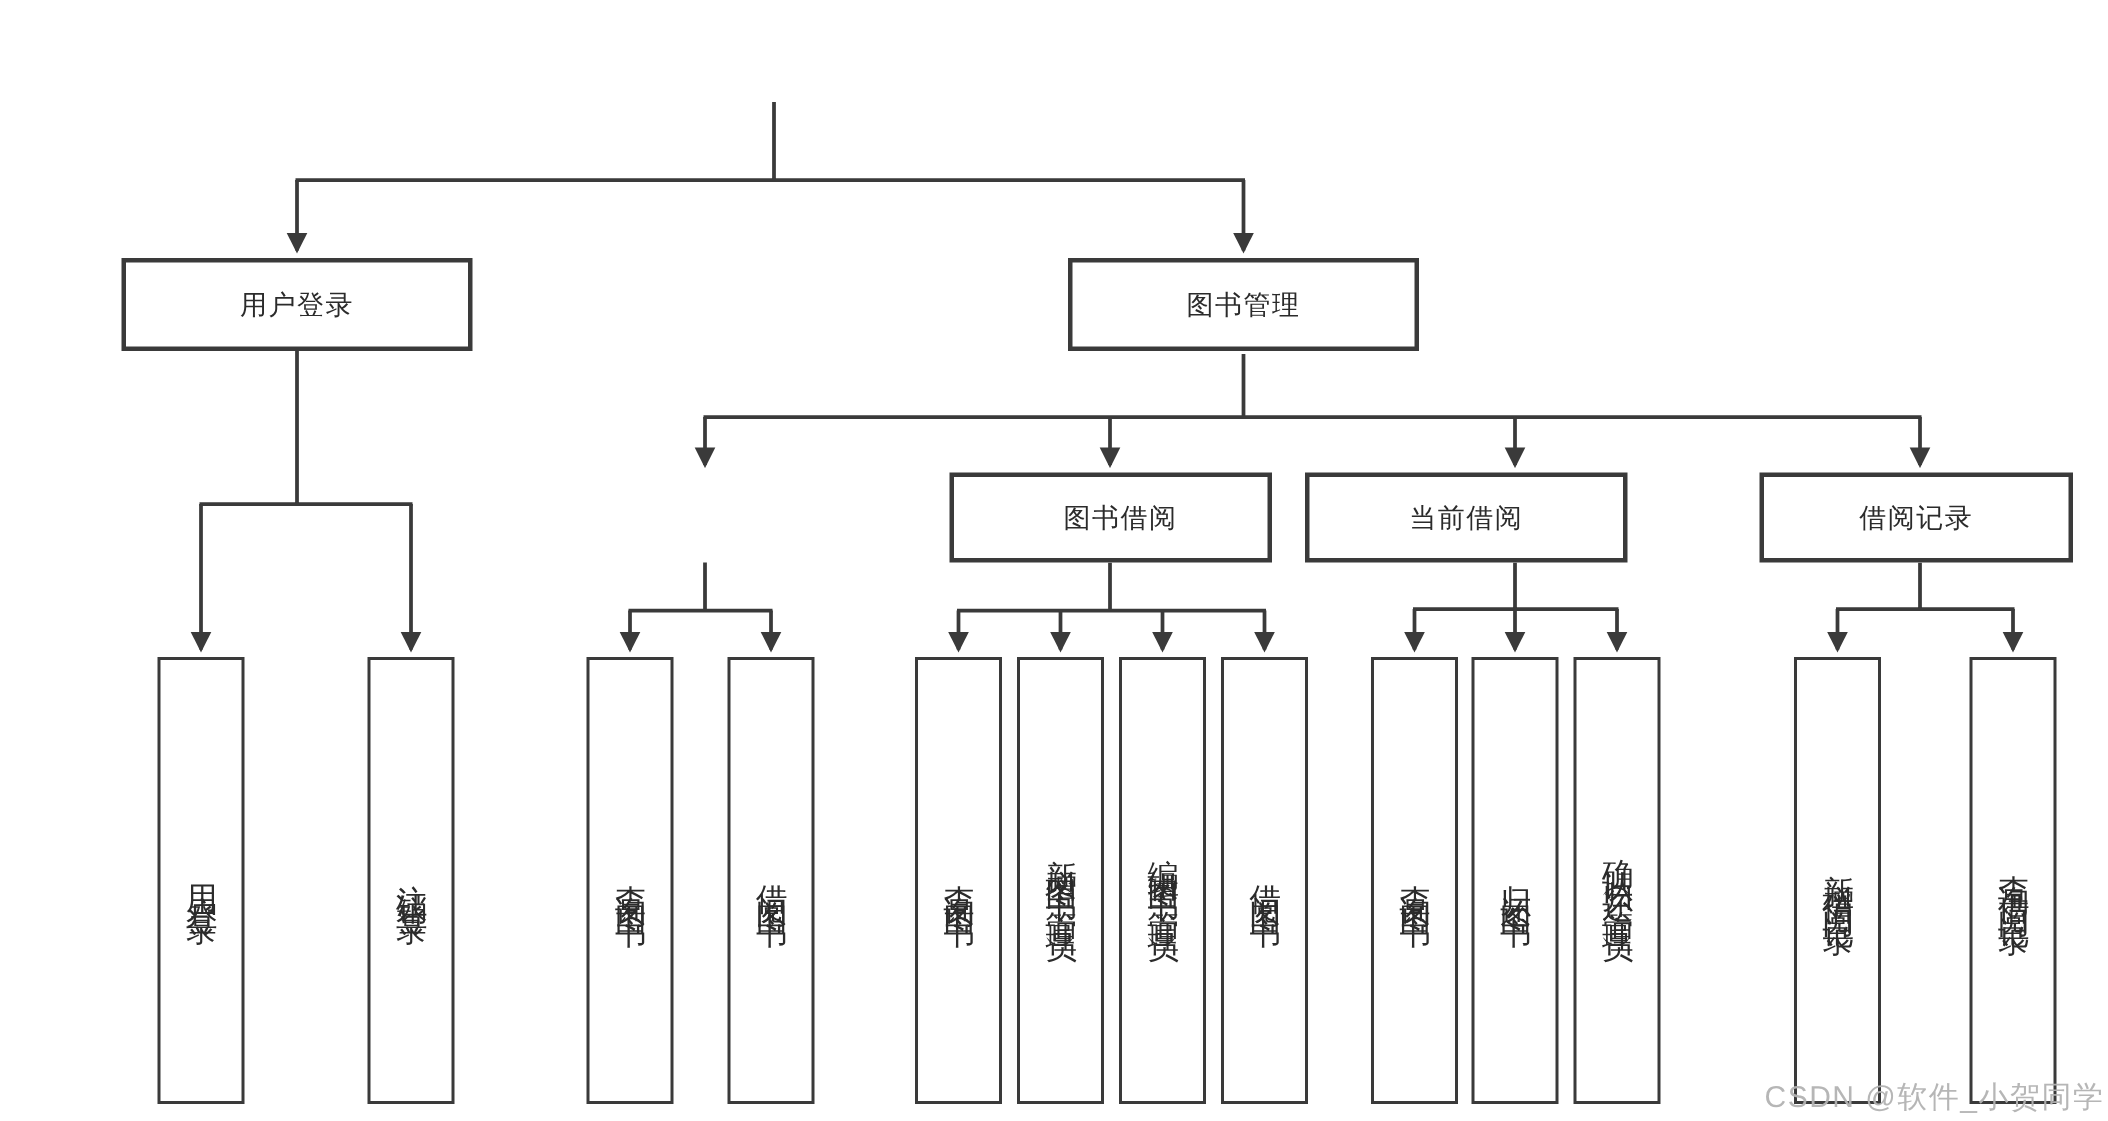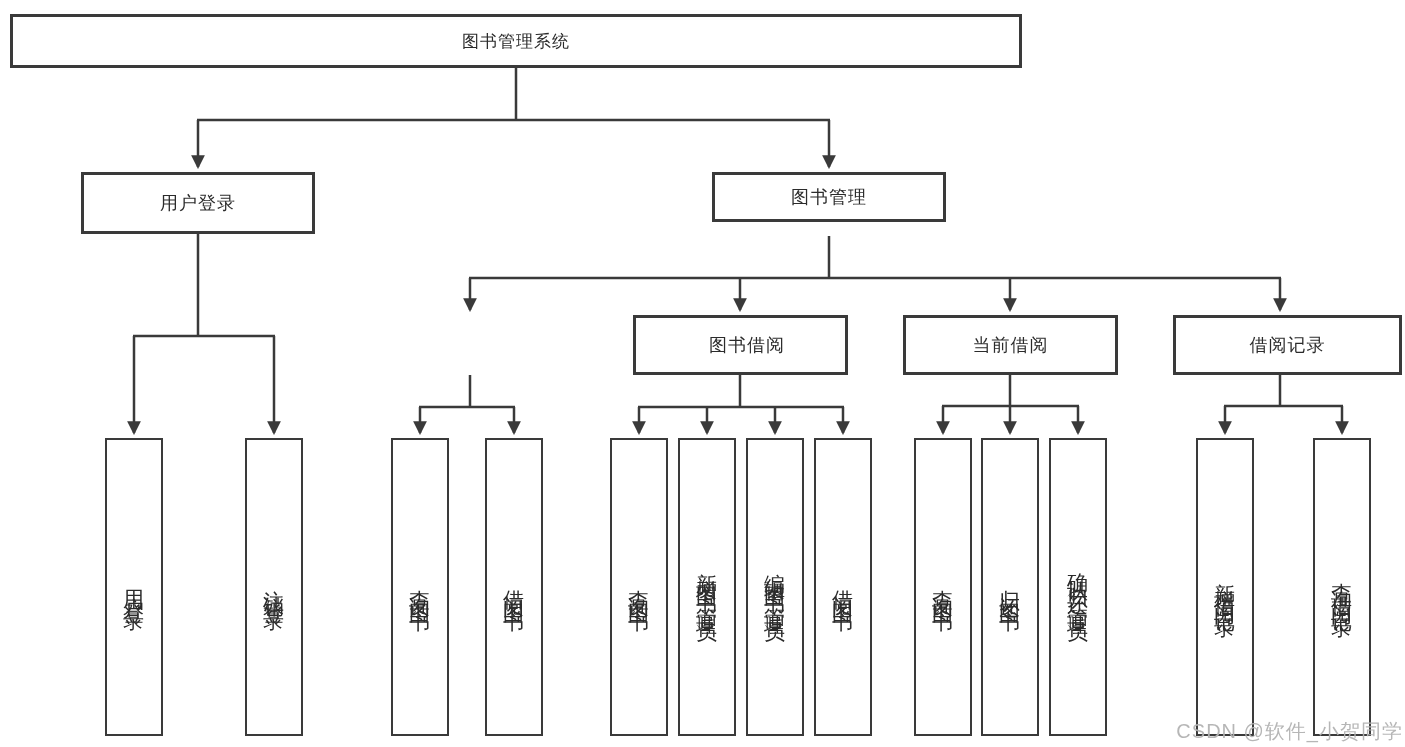--- a/index.html
+++ b/index.html
@@ -100,38 +100,35 @@
     <path d="M1010 375 V406 M942 406 H1079" fill="none" stroke="#3a3a3a" stroke-width="2.5"></path>
     <path d="M943 406 V433" fill="none" stroke="#3a3a3a" stroke-width="2.5" marker-end="url(#arrow)"></path>
     <path d="M1010 406 V433" fill="none" stroke="#3a3a3a" stroke-width="2.5" marker-end="url(#arrow)"></path>
     <path d="M1078 406 V433" fill="none" stroke="#3a3a3a" stroke-width="2.5" marker-end="url(#arrow)"></path>
 
     <path d="M1280 375 V406 M1224 406 H1343" fill="none" stroke="#3a3a3a" stroke-width="2.5"></path>
     <path d="M1225 406 V433" fill="none" stroke="#3a3a3a" stroke-width="2.5" marker-end="url(#arrow)"></path>
     <path d="M1342 406 V433" fill="none" stroke="#3a3a3a" stroke-width="2.5" marker-end="url(#arrow)"></path>
   </svg>
 
-  <div class="node root" style="left:10px; top:14px; width:1012px; height:54px;">
-    <span>图书管理系统</span>
-  </div>
 
   <div class="node" style="left:81px; top:172px; width:234px; height:62px;">
     <span>用户登录</span>
   </div>
-  <div class="node" style="left:712px; top:172px; width:234px; height:50px;">
+  <div class="node" style="left:712px; top:172px; width:234px; height:62px;">
     <span>图书管理</span>
   </div>
 
   <div class="node" style="left:633px; top:315px; width:215px; height:60px;padding-left:13px;">
     <span>图书借阅</span>
   </div>
-  <div class="node" style="left:903px; top:315px; width:215px; height:60px;">
+  <div class="node" style="left:870px; top:315px; width:215px; height:60px;">
     <span>当前借阅</span>
   </div>
-  <div class="node" style="left:1173px; top:315px; width:229px; height:60px;">
+  <div class="node" style="left:1173px; top:315px; width:209px; height:60px;">
     <span>借阅记录</span>
   </div>
 
   <div class="node leaf" style="left:105px; top:438px; width:58px; height:298px;">
     <span class="vtext">用户登录</span>
   </div>
   <div class="node leaf" style="left:245px; top:438px; width:58px; height:298px;">
     <span class="vtext">注销登录</span>
   </div>
 

